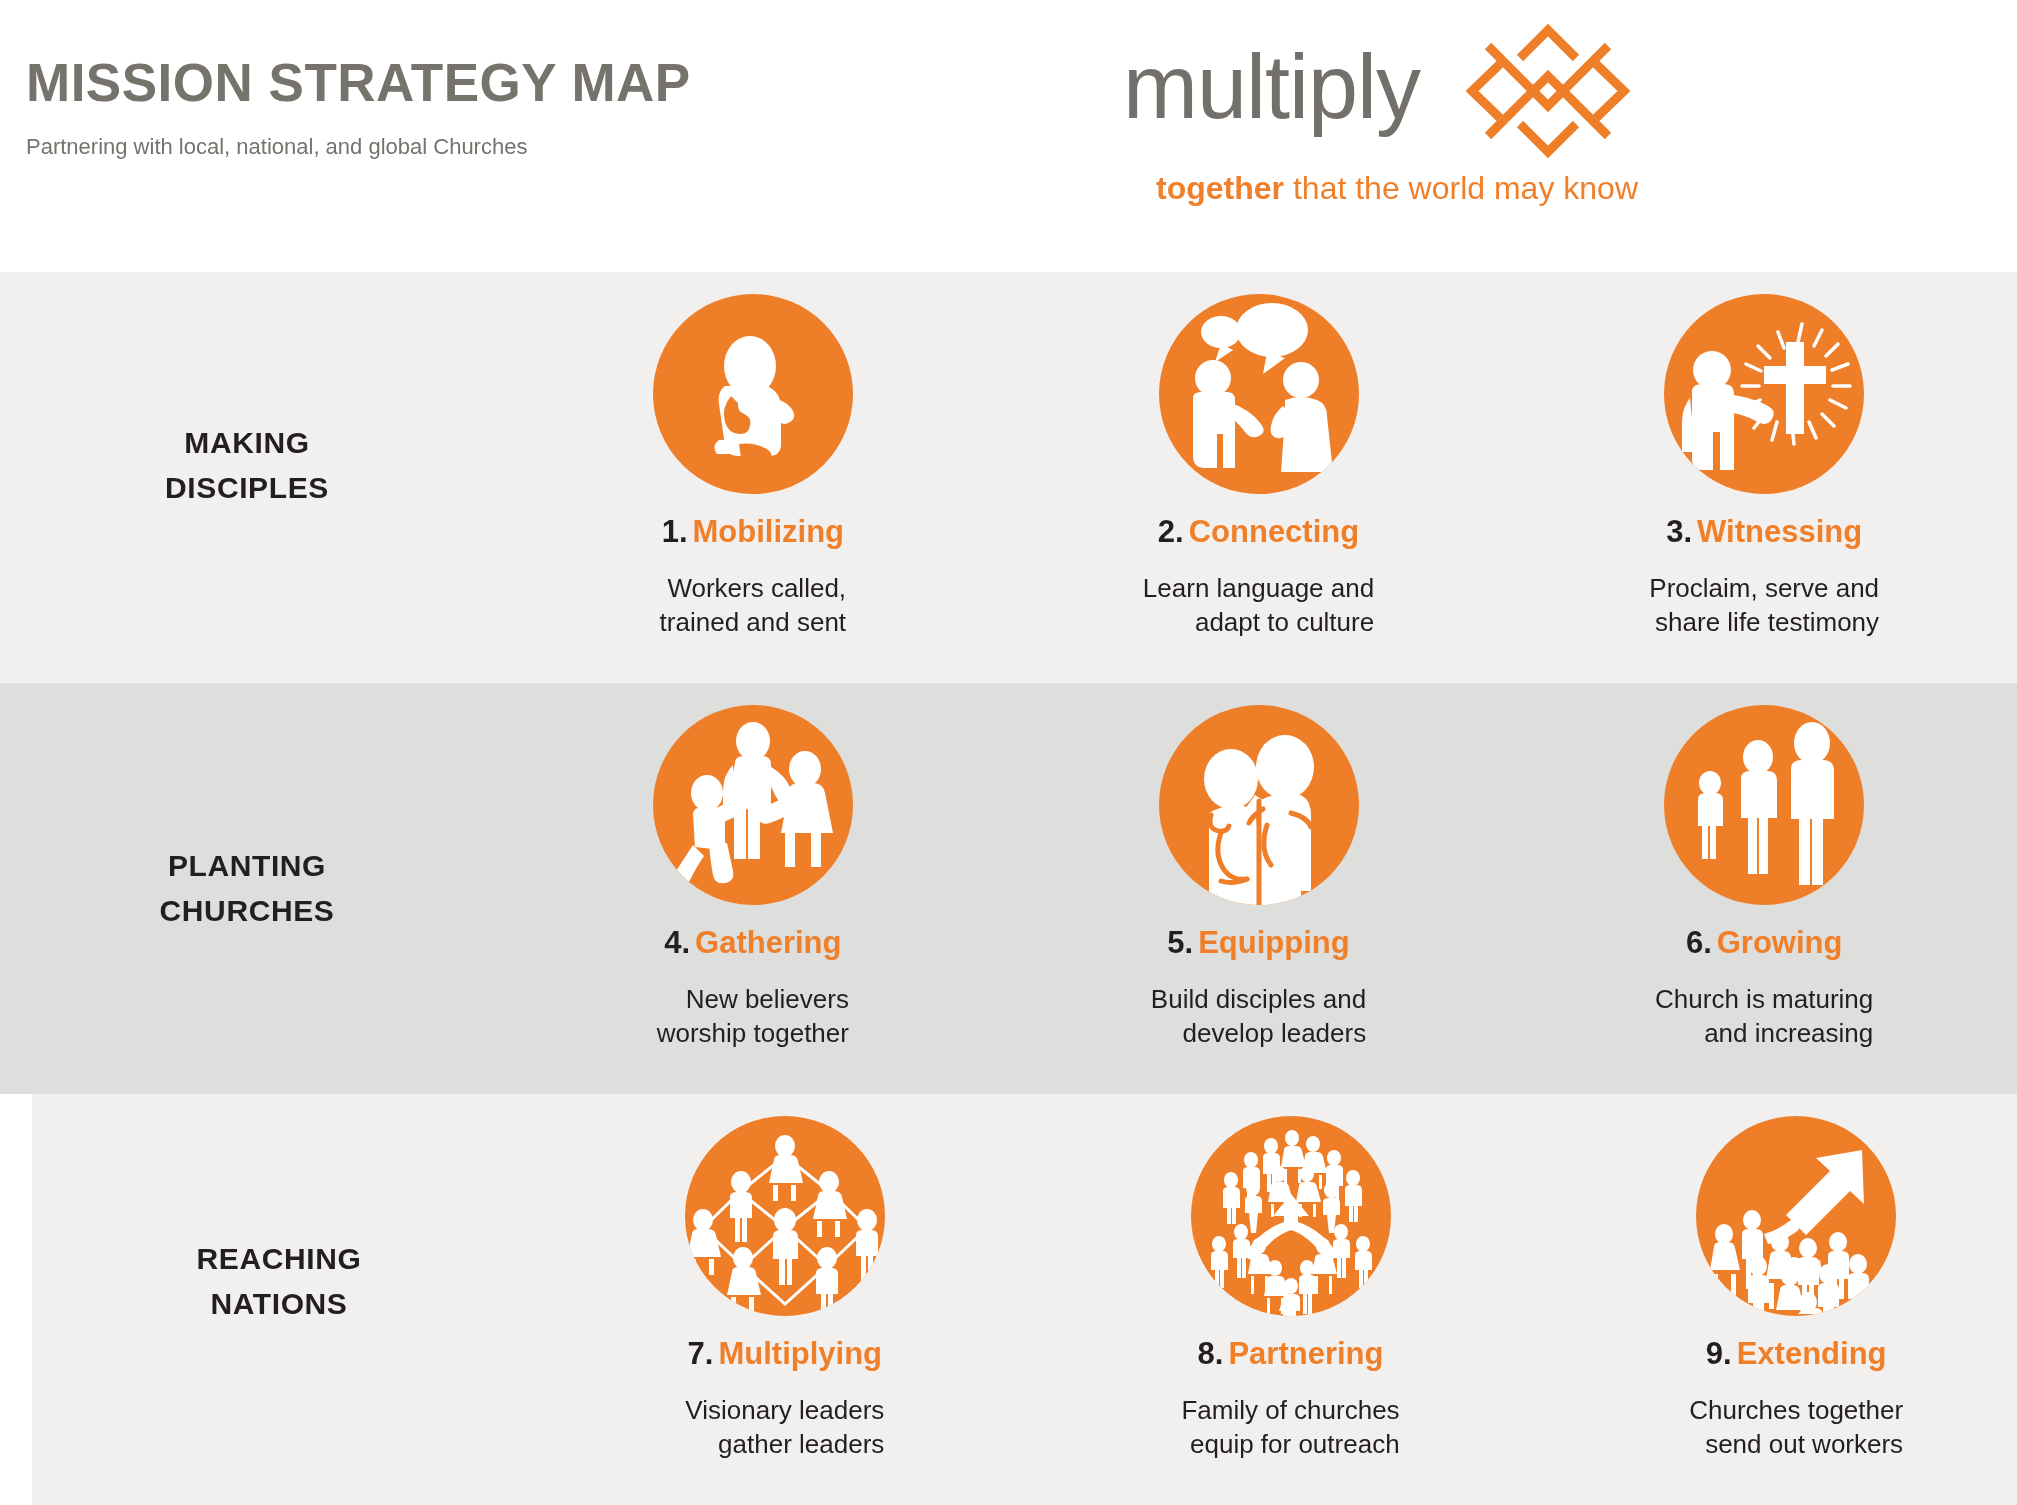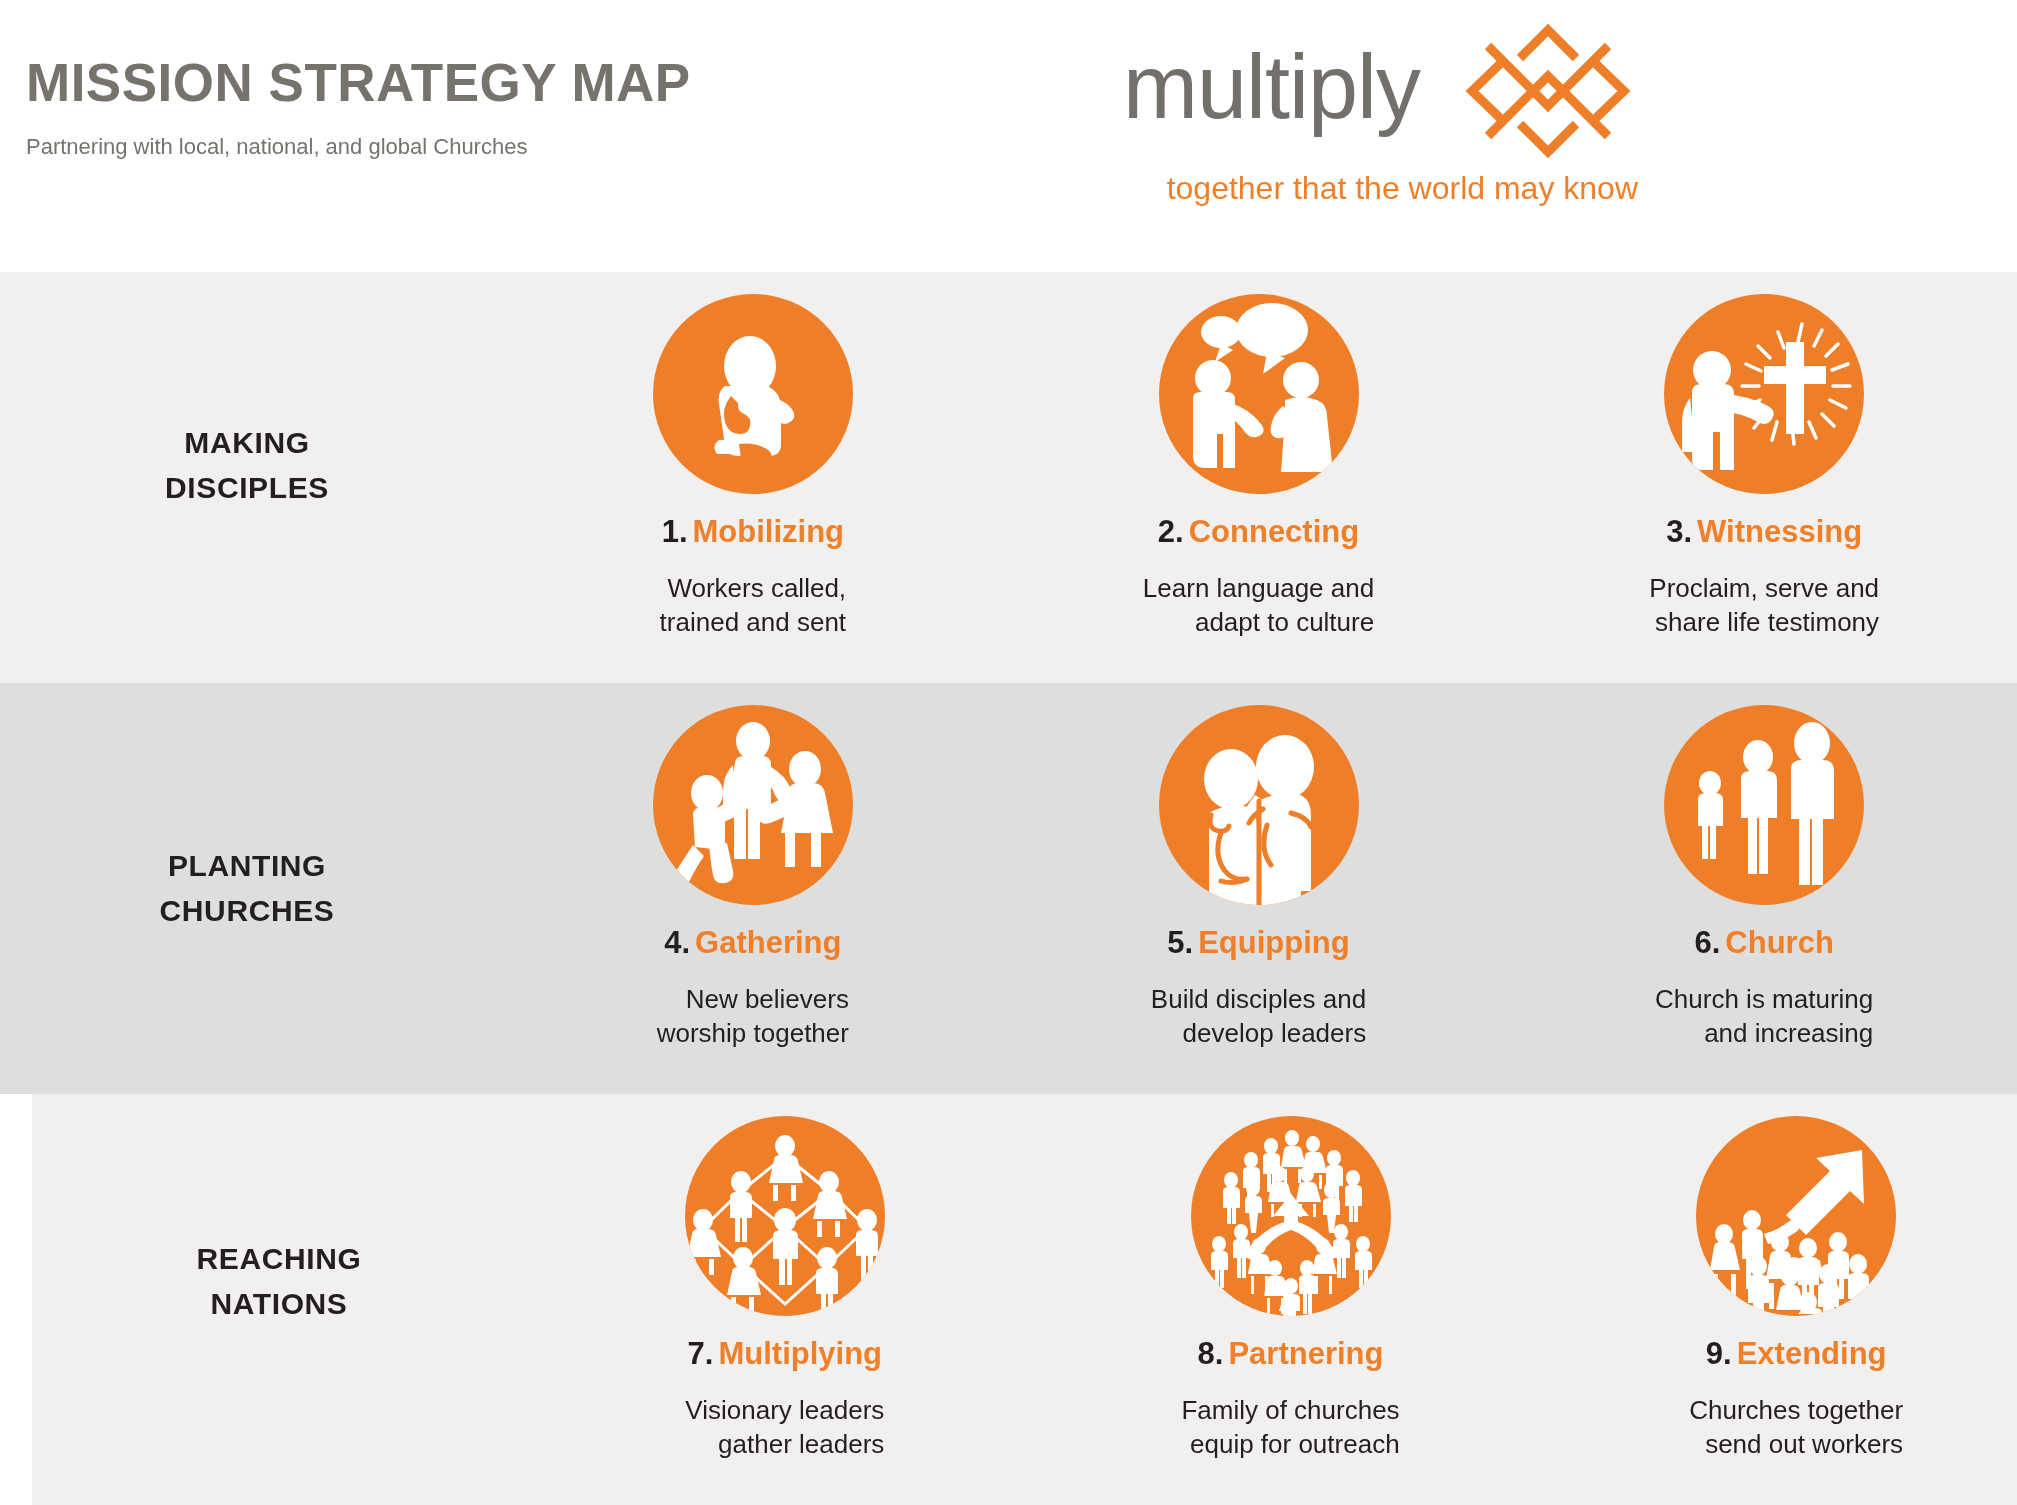--- a/index.html
+++ b/index.html
@@ -61,21 +61,21 @@
   }
   .logo-tagline {
     position: absolute;
     right: 8px;
     top: 158px;
     font-size: 32px;
     color: #f07f29;
     white-space: nowrap;
     line-height: 1;
   }
-  .logo-tagline b { font-weight: normal; }
+  .logo-tagline b { font-weight: bold; }
 
   
   .rows { position: absolute; top: 272px; left: 0; width: 2017px; }
   .row {
     position: relative;
     display: flex;
     align-items: stretch;
     height: 411px;
     width: 2017px;
   }
@@ -355,21 +355,21 @@
 
                 <ellipse cx="94" cy="52" rx="15" ry="17"></ellipse>
                 <path d="M77 74 q0 -8 9 -8 l17 0 q10 0 10 9 l0 38 l-9 0 l0 56 l-9 0 l0 -56 l-2 0 l0 56 l-9 0 l0 -56 l-7 0 z"></path>
 
                 <ellipse cx="148" cy="38" rx="18" ry="21"></ellipse>
                 <path d="M127 64 q0 -9 11 -9 l21 0 q11 0 11 11 l0 48 l-11 0 l0 66 l-11 0 l0 -66 l-2 0 l0 66 l-11 0 l0 -66 l-8 0 z"></path>
               </g>
             </svg>
           </div>
           <div class="card-heading">
-            <span class="card-num">6.</span><span class="card-name">Church</span>
+            <span class="card-num">6.</span><span class="card-name">Growing</span>
           </div>
           <div class="card-desc">
             <span>Church is maturing</span>
             <span>and increasing</span>
           </div>
         </div>
 
       </div>
     </div>
 

